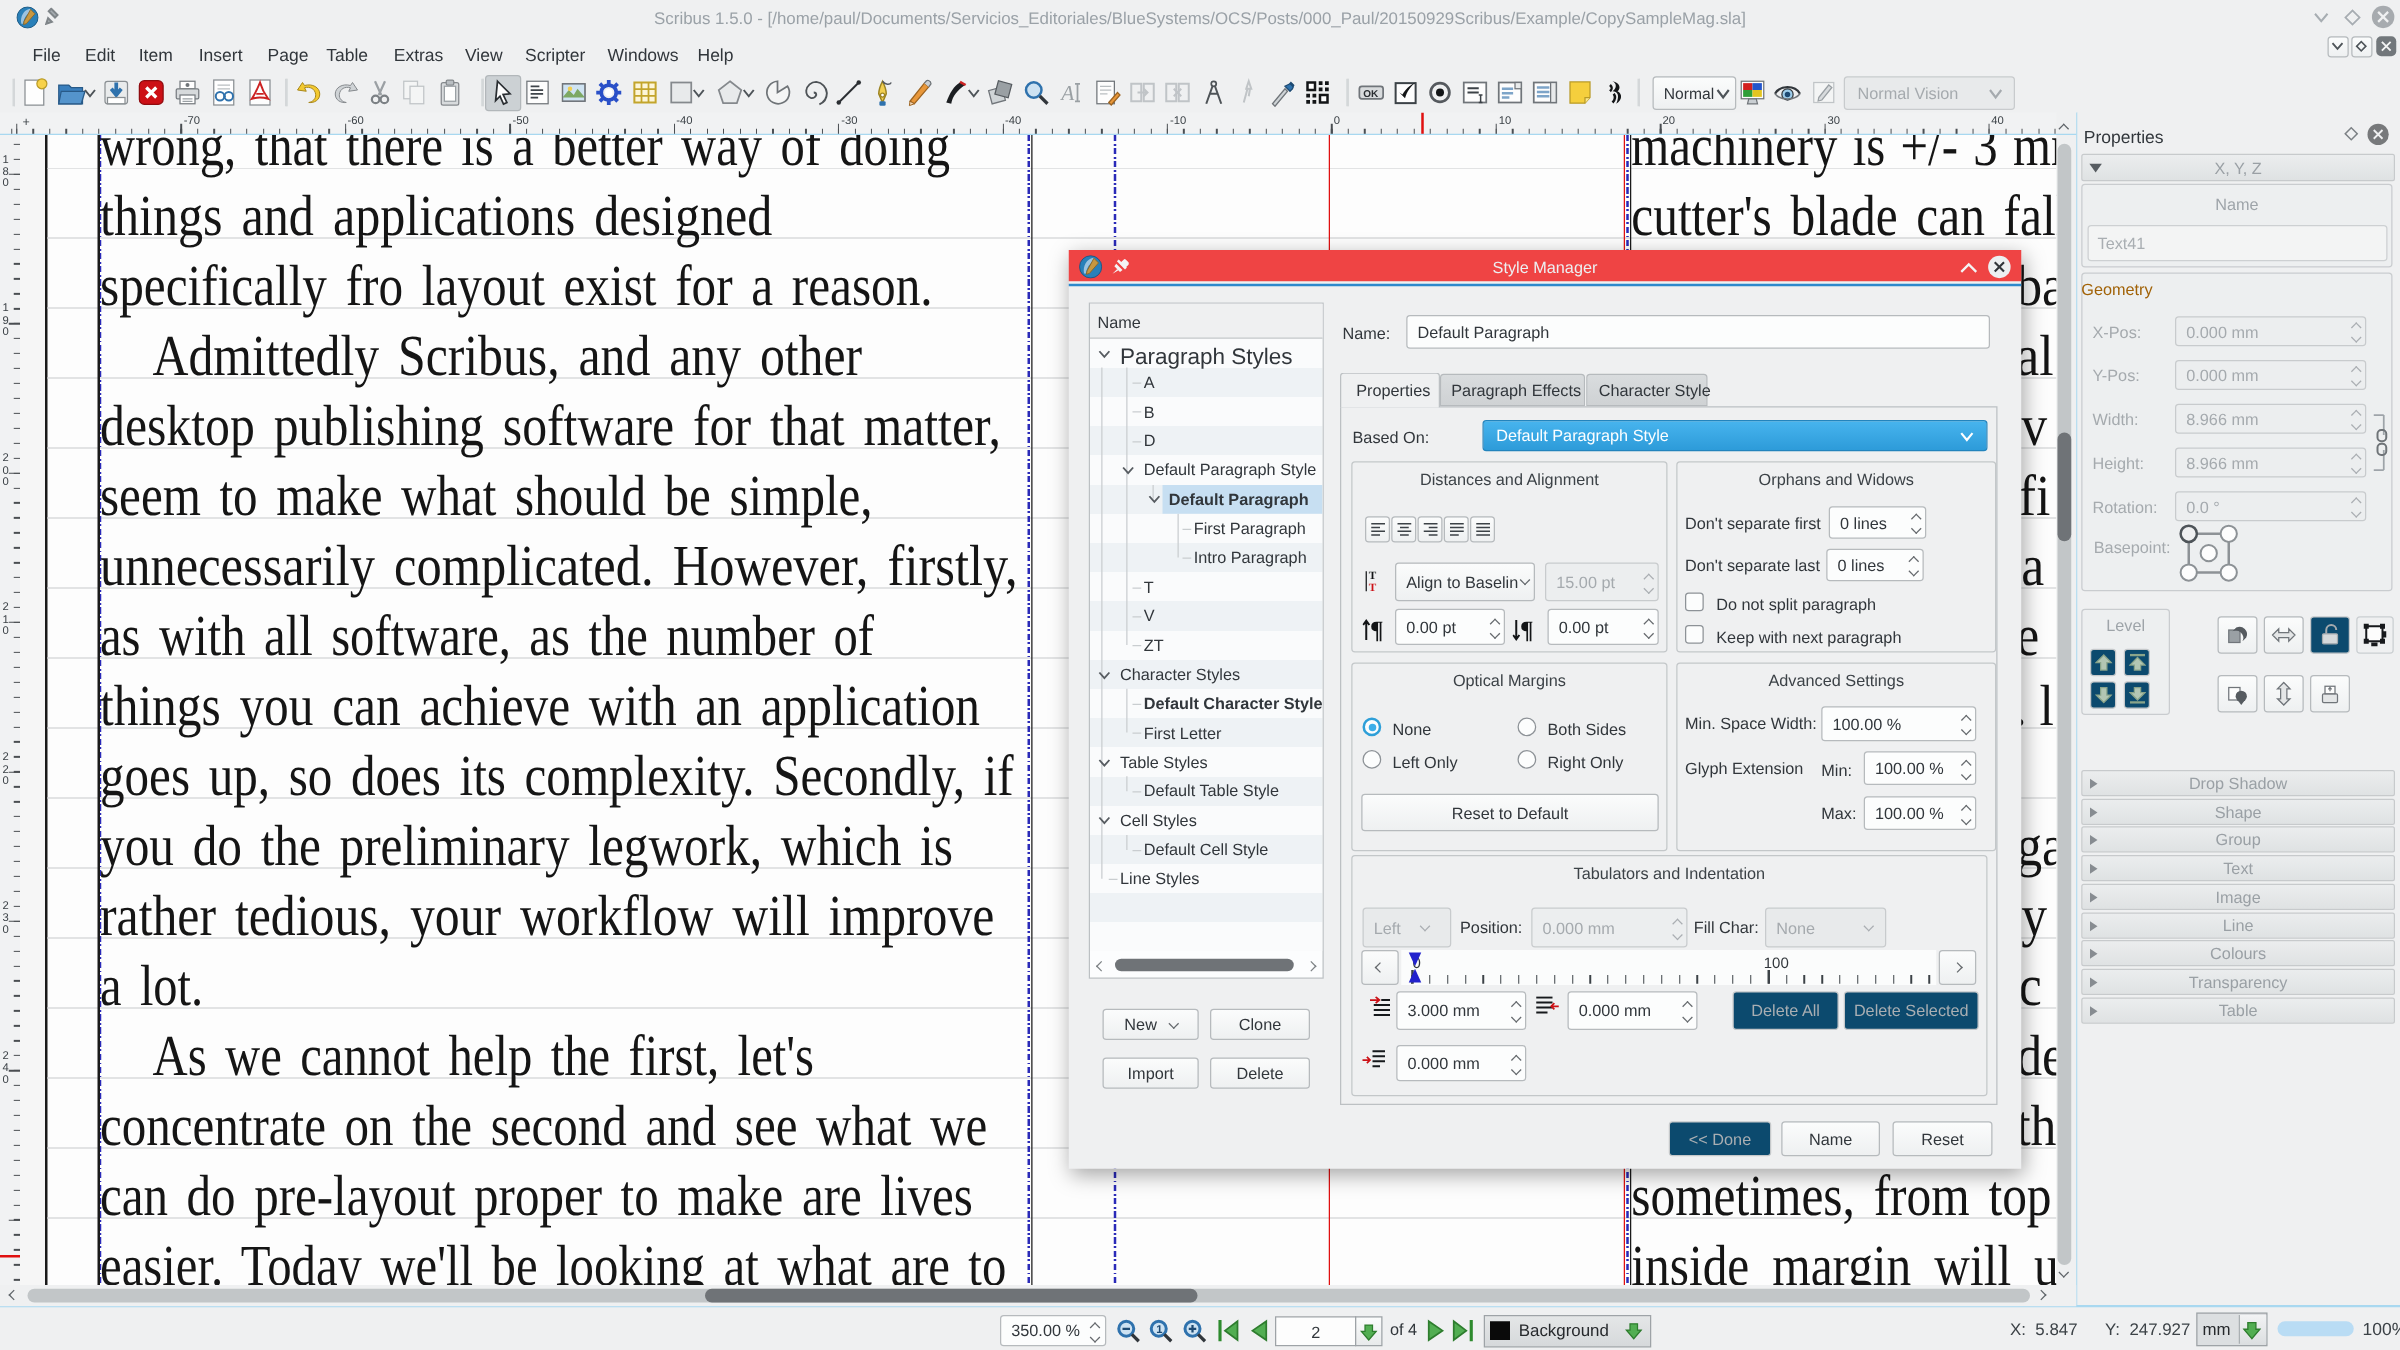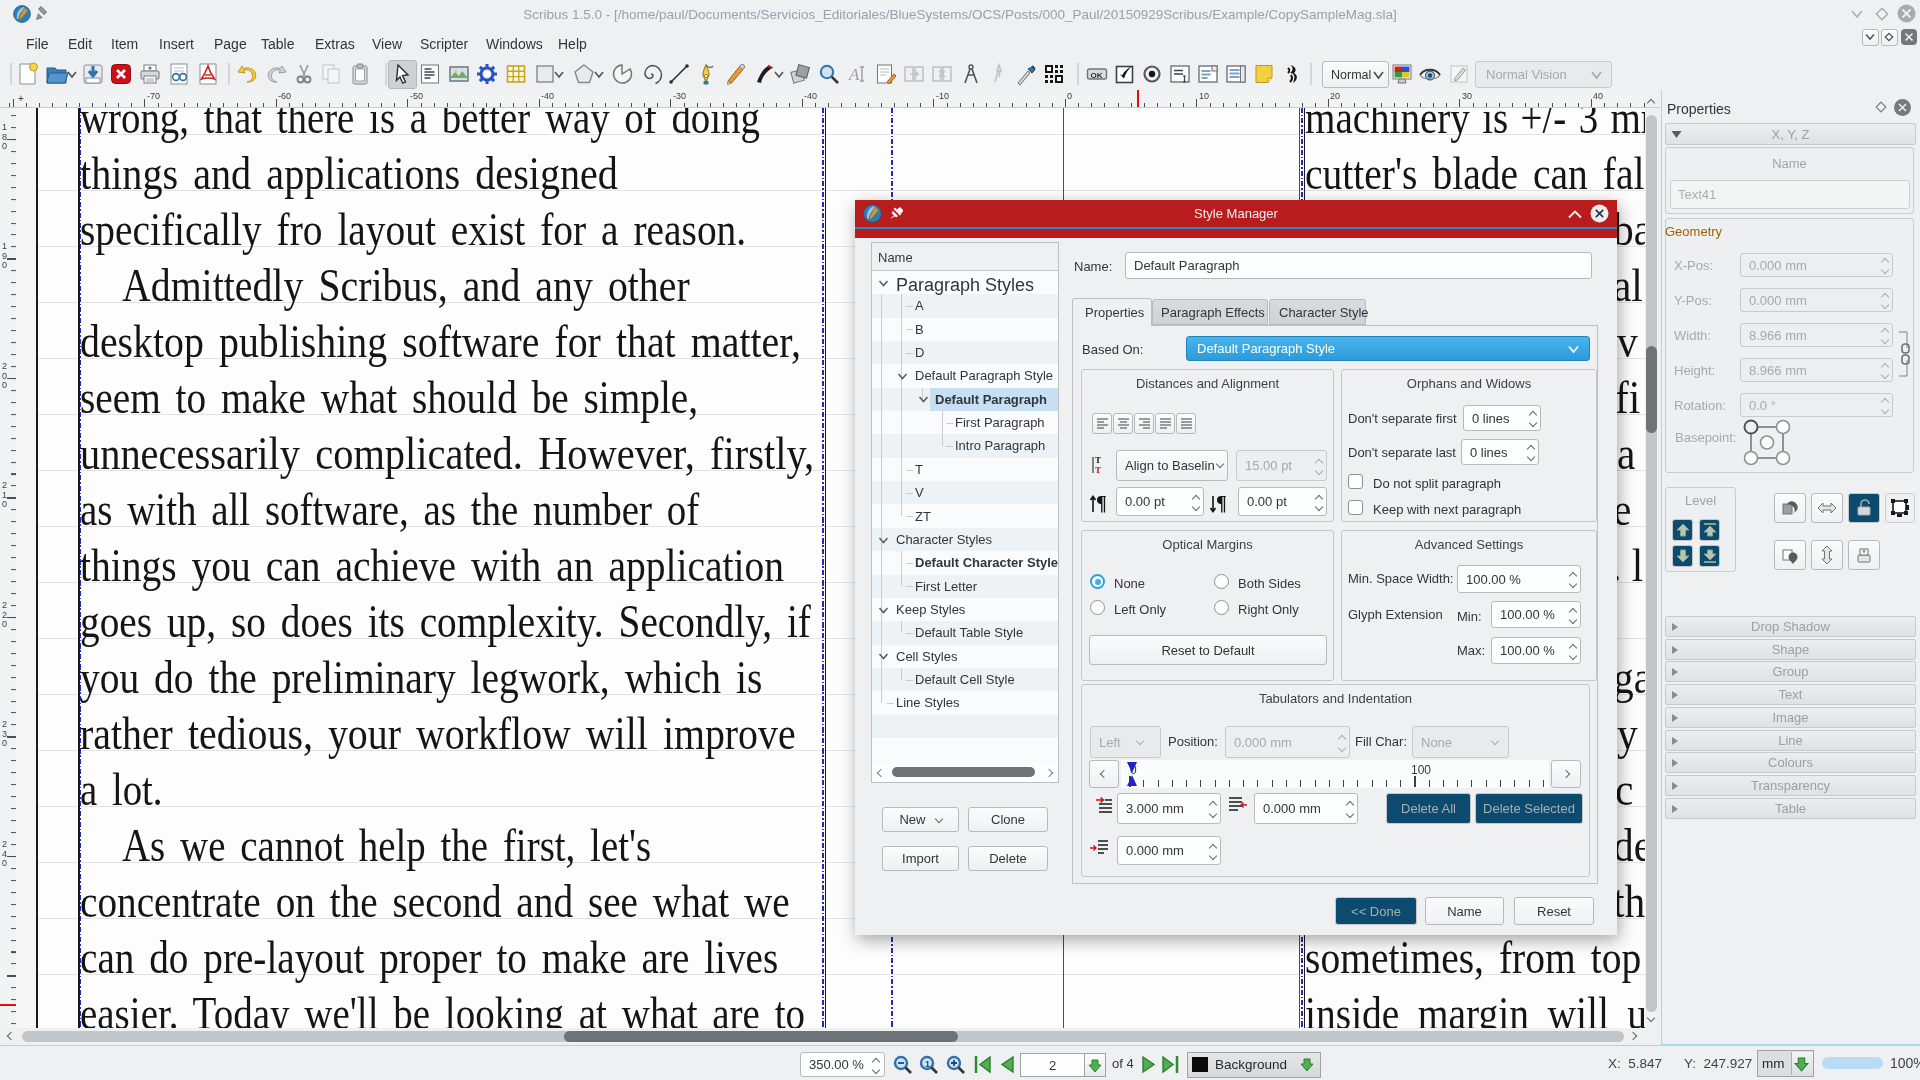--- a/index.html
+++ b/index.html
@@ -490,21 +490,21 @@
 <div class="chev d" style="left:1648px;top:1015px;border-color:#5e6368;"></div>
 
 <div id="hscroll" class="abs" style="left:0;top:1028px;width:1661px;height:17px;background:#eff0f1;">
   <div class="abs" style="left:22px;top:2.5px;width:1602px;height:11px;background:#c2c6c8;border-radius:5.5px;"></div>
   <div class="abs" style="left:564px;top:2.5px;width:394px;height:11px;background:#6f7377;border-radius:5.5px;"></div>
   <div class="chev" style="left:8px;top:5px;transform:rotate(-45deg);border-color:#5e6368;"></div>
   <div class="chev" style="left:1630px;top:5px;transform:rotate(135deg);border-color:#5e6368;"></div>
 </div>
 
 <div id="dialog" class="abs" style="left:855px;top:200px;width:762px;height:735px;background:#eff0f1;box-shadow:2px 5px 16px rgba(0,0,0,.35);">
- <div class="abs" style="left:0;top:0;width:762px;height:38px;background:#b91c1c;">
+ <div class="abs" style="left:0;top:0;width:762px;height:25px;background:#ef4444;">
   <svg class="abs" style="left:8px;top:4px;" width="19" height="19" viewBox="0 0 18 18">
     <circle cx="9" cy="9" r="8.4" fill="#2980b9" stroke="#174f7c" stroke-width="0.6"></circle>
     <path d="M4 14 C3 8 6 3 11 2 L13 4 C8 6 6 10 5.5 14 Z" fill="#9cc3e0"></path>
     <path d="M11.5 2.5 L15 6 L8 14 L5.8 14.6 L6.3 12 Z" fill="#c8973f" stroke="#8a6526" stroke-width="0.7"></path>
   </svg>
   <svg class="abs" style="left:34px;top:6px;" width="14" height="14" viewBox="0 0 14 14">
     <g fill="#f4f5f6">
           <path d="M6 1.5 L12.5 8 L11 9.5 L4.5 3 Z"></path>
           <path d="M4 5 L9 10 L7 11.5 L2.5 7 Z"></path>
           <path d="M1 13 L4.8 9.2 L5.8 10.2 Z"></path>
@@ -567,21 +567,21 @@
           <path d="M1.5 2 L5.5 6.5 L9.5 2" fill="none" stroke="#575c61" stroke-width="1.5"></path>
         </svg>
         <span class="abs" style="left:24px;top:260.85px;font-size:13px;color:#31363b;white-space:nowrap;">Character Styles</span>
         <div class="abs" style="left:34px;top:291.9px;width:7px;height:1px;background:#c9cdd0;"></div>
         <span class="abs" style="left:43px;top:284.2px;font-size:13px;color:#31363b;white-space:nowrap;font-weight:bold;">Default Character Style</span>
         <div class="abs" style="left:34px;top:315.25px;width:7px;height:1px;background:#c9cdd0;"></div>
         <span class="abs" style="left:43px;top:307.55px;font-size:13px;color:#31363b;white-space:nowrap;">First Letter</span>
         <svg class="abs" style="left:6px;top:334.6px;" width="11" height="9" viewBox="0 0 11 9">
           <path d="M1.5 2 L5.5 6.5 L9.5 2" fill="none" stroke="#575c61" stroke-width="1.5"></path>
         </svg>
-        <span class="abs" style="left:24px;top:330.9px;font-size:13px;color:#31363b;white-space:nowrap;">Keep Styles</span>
+        <span class="abs" style="left:24px;top:330.9px;font-size:13px;color:#31363b;white-space:nowrap;">Table Styles</span>
         <div class="abs" style="left:34px;top:361.95px;width:7px;height:1px;background:#c9cdd0;"></div>
         <span class="abs" style="left:43px;top:354.25px;font-size:13px;color:#31363b;white-space:nowrap;">Default Table Style</span>
         <svg class="abs" style="left:6px;top:381.3px;" width="11" height="9" viewBox="0 0 11 9">
           <path d="M1.5 2 L5.5 6.5 L9.5 2" fill="none" stroke="#575c61" stroke-width="1.5"></path>
         </svg>
         <span class="abs" style="left:24px;top:377.6px;font-size:13px;color:#31363b;white-space:nowrap;">Cell Styles</span>
         <div class="abs" style="left:34px;top:408.65px;width:7px;height:1px;background:#c9cdd0;"></div>
         <span class="abs" style="left:43px;top:400.95px;font-size:13px;color:#31363b;white-space:nowrap;">Default Cell Style</span>
         <div class="abs" style="left:15px;top:432.0px;width:7px;height:1px;background:#c9cdd0;"></div>
         <span class="abs" style="left:24px;top:424.3px;font-size:13px;color:#31363b;white-space:nowrap;">Line Styles</span>

